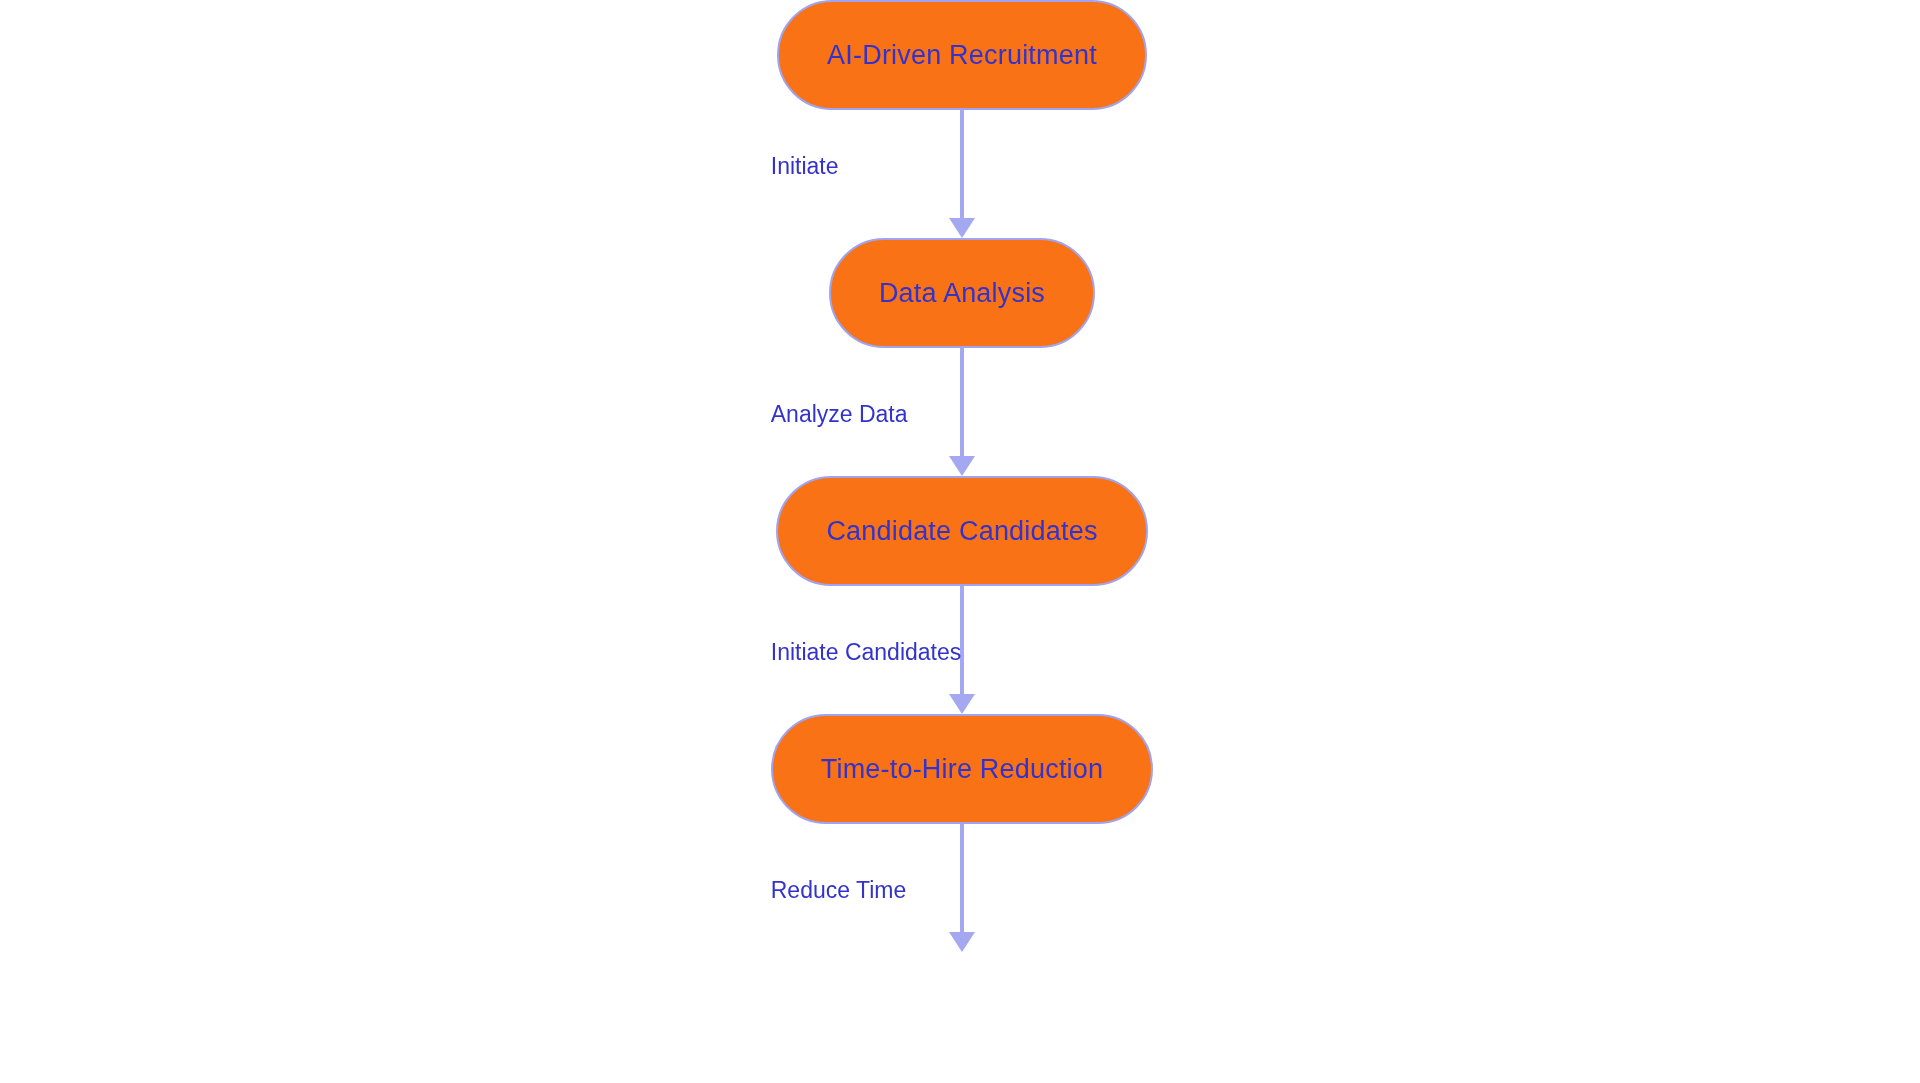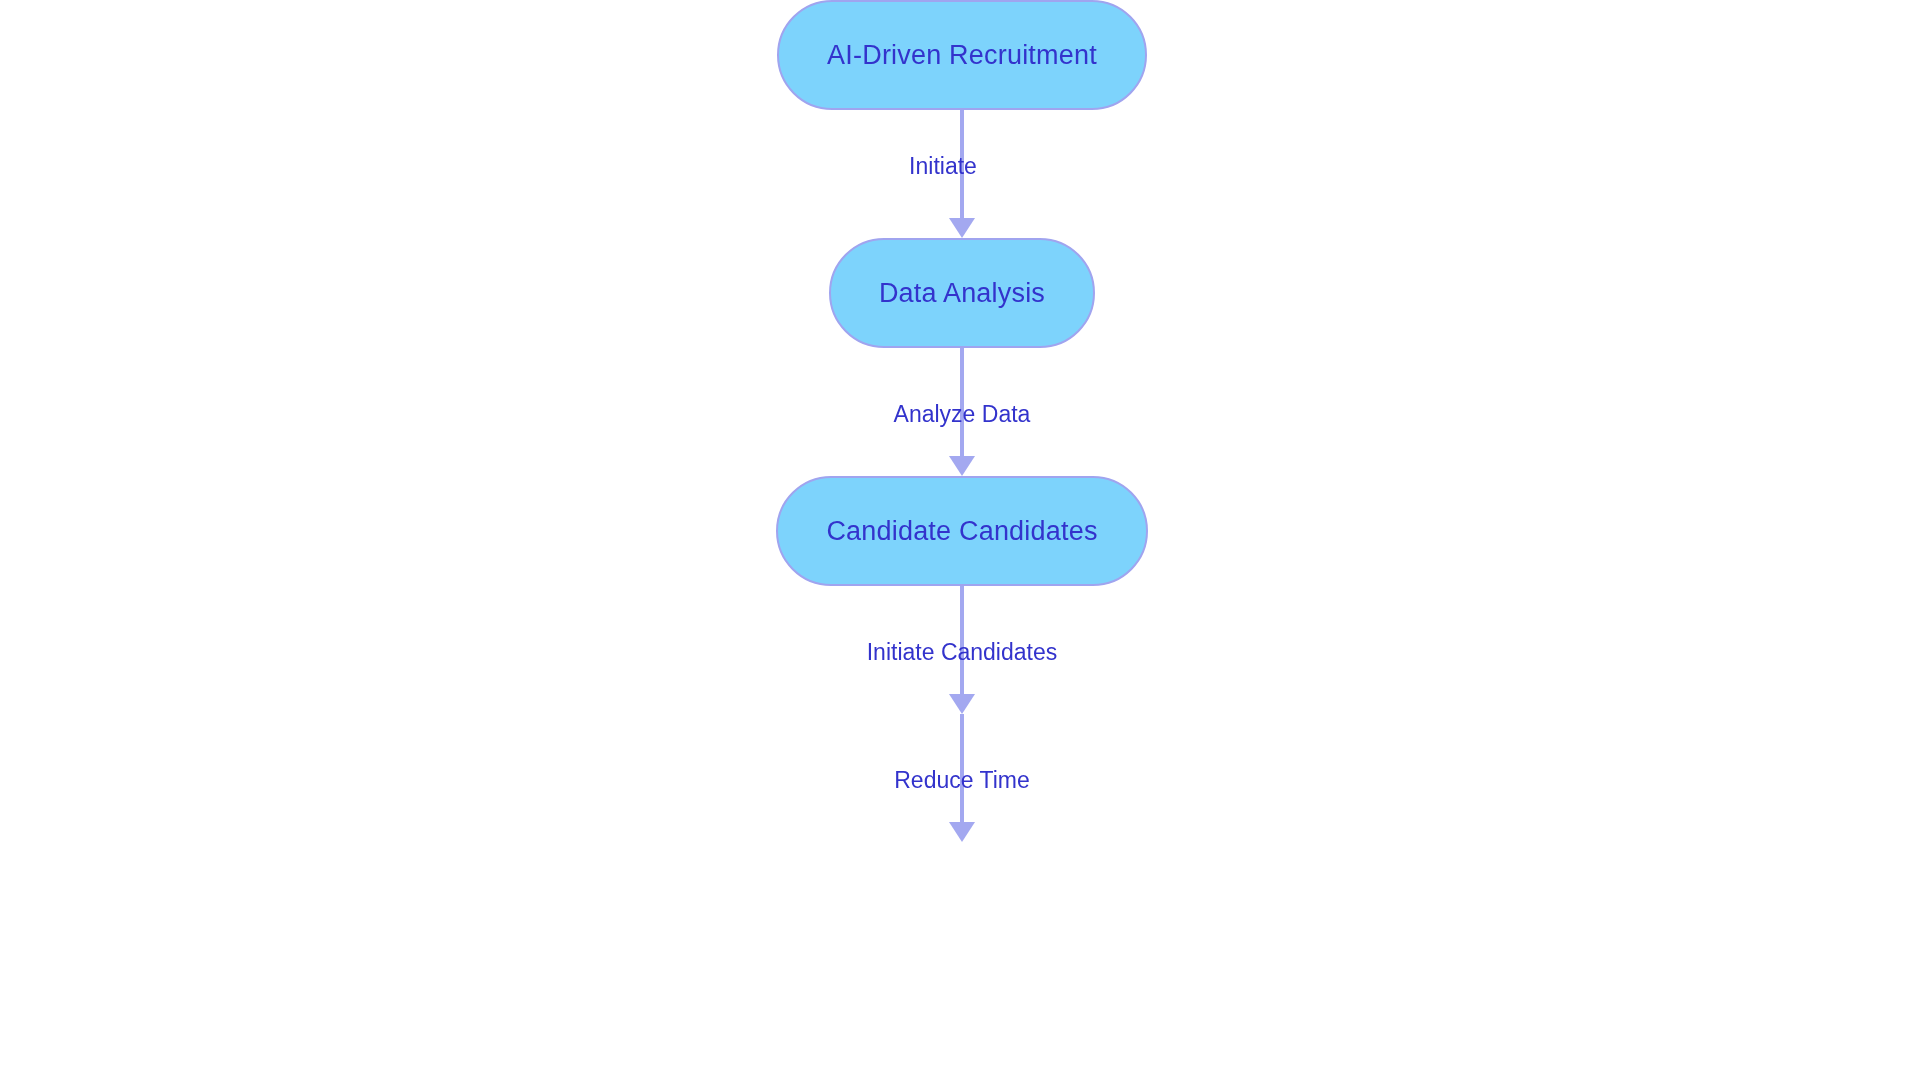--- a/index.html
+++ b/index.html
@@ -33,21 +33,21 @@
 
   
   .node {
     box-sizing: border-box;
     height: 110px;
     min-width: 200px;
     padding: 0 48px;
     display: flex;
     align-items: center;
     justify-content: center;
-    background: #7dd3fc;
+    background: #f97316;
     border: 2px solid #a0a4ef;
     border-radius: 55px;
     color: #3333cc;
     font-size: 27px;
     font-weight: 400;
     letter-spacing: 0.2px;
     white-space: nowrap;
     line-height: 1;
   }
 
@@ -56,21 +56,21 @@
     color: #3333cc;
   }
 
   
   .edge {
     position: relative;
     width: 100%;
     height: 128px;
     display: flex;
     align-items: center;
-    justify-content: center;
+    justify-content: flex-start;
   }
 
   .edge-line {
     position: absolute;
     left: 50%;
     top: 0;
     transform: translateX(-50%);
     width: 4px;
     height: 110px;
     background: #a3a8f0;
@@ -136,20 +136,23 @@
     <div class="node">
       <span class="node-label">Candidate Candidates</span>
     </div>
 
     <div class="edge">
       <span class="edge-line"></span>
       <span class="edge-arrowhead"></span>
       <span class="edge-label align-centered">Initiate Candidates</span>
     </div>
 
+    <div class="node">
+      <span class="node-label">Time-to-Hire Reduction</span>
+    </div>
 
     <div class="edge">
       <span class="edge-line"></span>
       <span class="edge-arrowhead"></span>
       <span class="edge-label align-centered">Reduce Time</span>
     </div>
 
 
   </div>
 </div>

